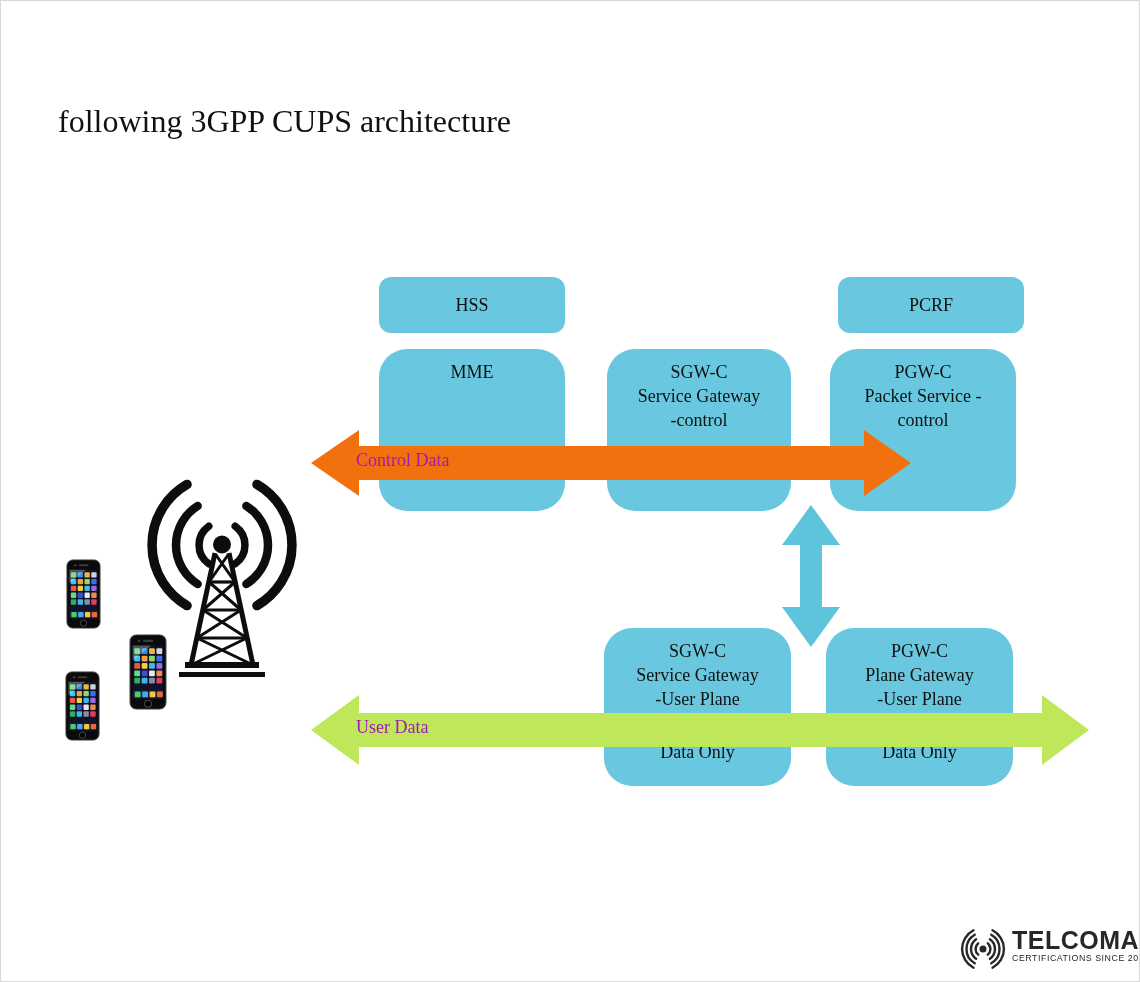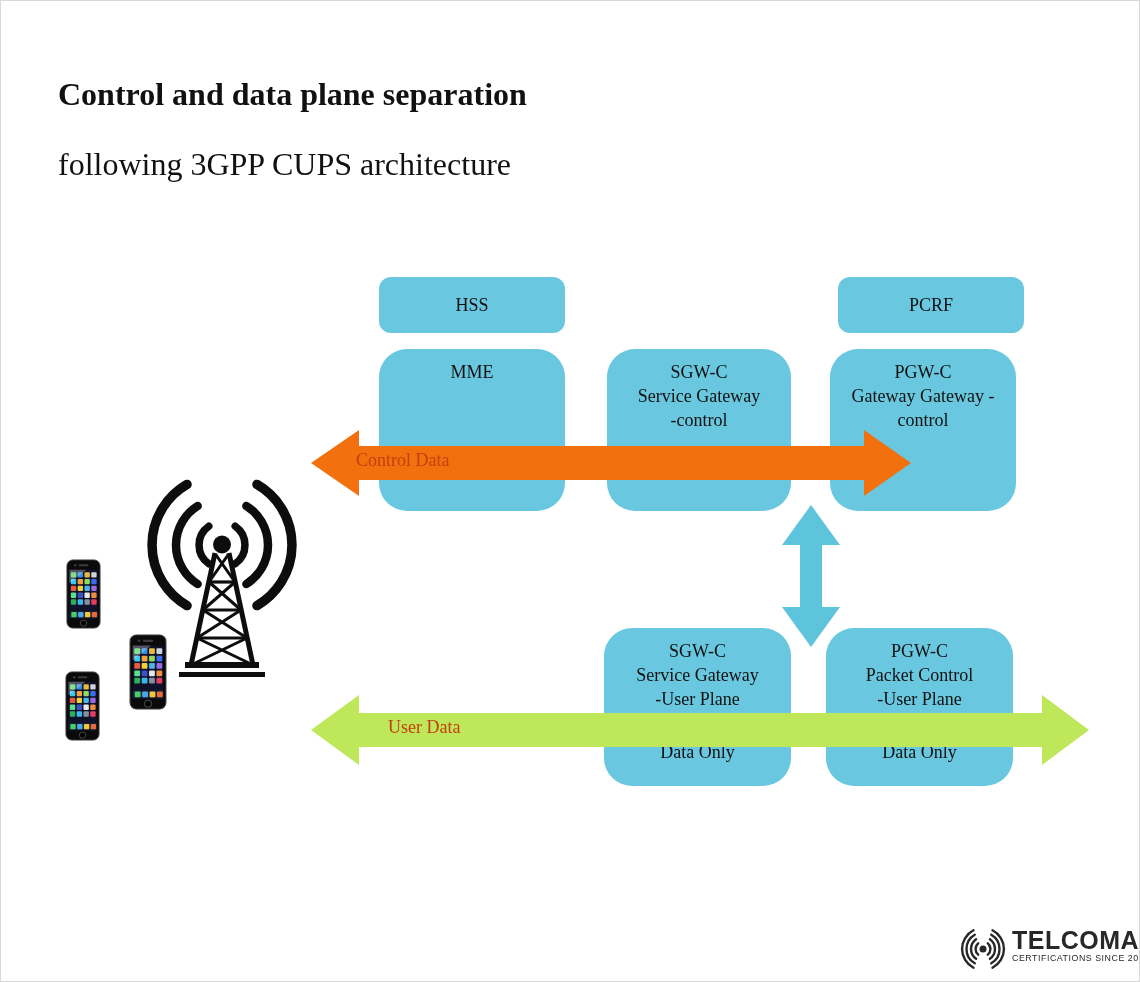--- a/index.html
+++ b/index.html
@@ -13,83 +13,82 @@
   .title .t1 { font-size:32px; font-weight:bold; }
   .title .t2 { font-size:32px; font-weight:normal;margin-top:27px; }
 
   .box { position:absolute; background:var(--box-fill,#69c8df); text-align:center;
          font-size:18px; line-height:24px; z-index:1; }
   .box.small { border-radius:12px; display:flex; align-items:center; justify-content:center; }
   .box.large { border-radius:28px; padding-top:11px; box-sizing:border-box; }
   .box .footer { position:absolute; left:0; right:0; bottom:22px; }
 
   .arrow-svg { position:absolute; z-index:2; }
-  .arrow-label { position:absolute; z-index:3; font-size:18px; color:#c2410c; }
+  .arrow-label { position:absolute; z-index:3; font-size:18px; color:#a21caf; }
 
   .icon-abs { position:absolute; z-index:1; }
 
   .logo { position:absolute; left:956px; top:926px; display:flex; align-items:flex-start; z-index:4;
           color:var(--logo-color,#282828); }
   .logo-text { margin-left:3px; font-family:"Liberation Sans", sans-serif; }
   .logo-brand { font-size:25px; font-weight:bold; letter-spacing:0.5px; line-height:26px; }
   .logo-tagline { font-size:8.8px; letter-spacing:0.55px; margin-top:0px; white-space:nowrap; }
 </style>
 </head>
 <body>
 
 <div class="canvas">
 
   <div class="title">
-    <div class="t1">Control and data plane separation</div>
     <div class="t2">following 3GPP CUPS architecture</div>
   </div>
 
   <div class="box small" style="left:837px; top:276px; width:186px; height:56px;">
     <span>PCRF</span>
   </div>
   <div class="box small" style="left:378px; top:276px; width:186px; height:56px;">
     <span>HSS</span>
   </div>
 
   <div class="box large" style="left:378px; top:348px; width:186px; height:162px;">
     <div>MME</div>
   </div>
   <div class="box large" style="left:606px; top:348px; width:184px; height:162px;">
     <div>SGW-C</div>
     <div>Service Gateway</div>
     <div>-control</div>
   </div>
   <div class="box large" style="left:829px; top:348px; width:186px; height:162px;">
     <div>PGW-C</div>
-    <div>Gateway Gateway -</div>
+    <div>Packet Service -</div>
     <div>control</div>
   </div>
 
   <div class="box large" style="left:603px; top:627px; width:187px; height:158px;">
     <div>SGW-C</div>
     <div>Service Gateway</div>
     <div>-User Plane</div>
     <div class="footer">Data Only</div>
   </div>
   <div class="box large" style="left:825px; top:627px; width:187px; height:158px;">
     <div>PGW-C</div>
-    <div>Packet Control</div>
+    <div>Plane Gateway</div>
     <div>-User Plane</div>
     <div class="footer">Data Only</div>
   </div>
 
   <svg class="arrow-svg" style="left:310px; top:428px;" width="600" height="68" viewBox="0 0 600 68">
     <polygon points="0,34 48,1 48,17 553,17 553,1 600,34 553,67 553,51 48,51 48,67" fill="var(--control-arrow,#f2700d)"></polygon>
   </svg>
   <div class="arrow-label" style="left:355px; top:449px;">Control Data</div>
 
   <svg class="arrow-svg" style="left:310px; top:692px;" width="778" height="74" viewBox="0 0 778 74">
     <polygon points="0,37 48,2 48,20 731,20 731,2 778,37 731,72 731,54 48,54 48,72" fill="var(--user-arrow,#bfe75a)"></polygon>
   </svg>
-  <div class="arrow-label" style="left:355px; top:716px;margin-left:32px;">User Data</div>
+  <div class="arrow-label" style="left:355px; top:716px;">User Data</div>
 
   <svg class="arrow-svg" style="left:781px; top:504px;" width="58" height="142" viewBox="0 0 58 142">
     <polygon points="29,0 58,40 40,40 40,102 58,102 29,142 0,102 18,102 18,40 0,40" fill="var(--vertical-arrow,#5ec4dc)"></polygon>
   </svg>
 
   <svg class="icon-abs" style="left:134px; top:476px;" width="168" height="202" viewBox="0 0 168 202">
     <g stroke="var(--icon-black,#0d0d0d)" fill="none" stroke-linecap="round">
 
       <path d="M 73.8 49.2 A 23 23 0 0 0 73.8 86.8" stroke-width="7.5"></path>
       <path d="M 62.6 29 A 46 46 0 0 0 62.6 107" stroke-width="8.5"></path>

